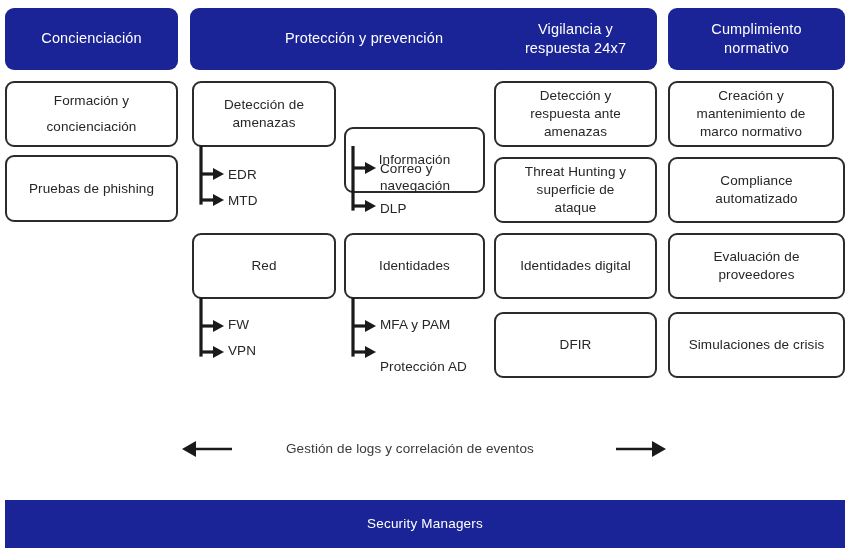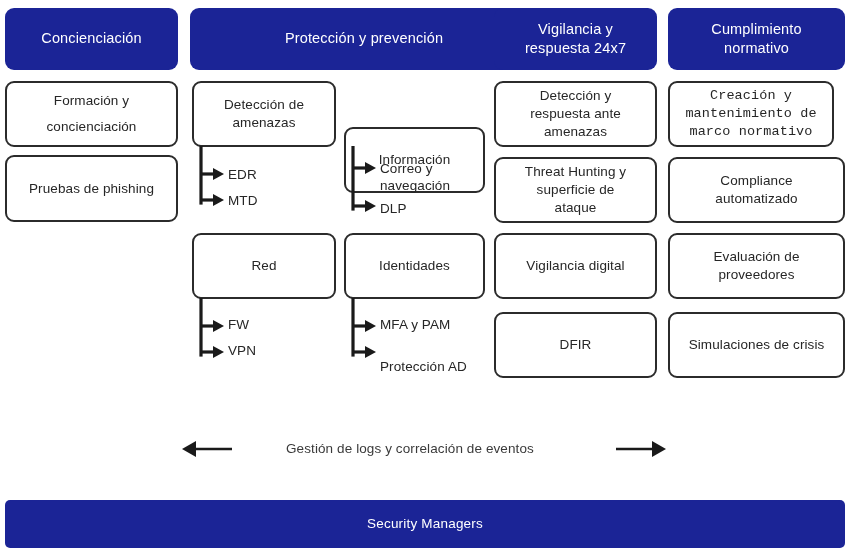--- a/index.html
+++ b/index.html
@@ -43,21 +43,21 @@
     background: #ffffff;
     color: #262626;
     border: 2.2px solid #2b2b2b;
     font-size: 13.5px;
     letter-spacing: 0.1px;
   }
   .box-footer {
     background: #1b2496;
     color: #ffffff;
     font-size: 13.5px;
-    border-radius: 5px;
+    border-radius: 0;
     letter-spacing: 0.2px;
   }
   .box-label {
     display: block;
     padding: 0 8px;
     white-space: pre-line;
   }
   .box-white .box-label { padding: 0 6px; }
 
   
@@ -180,32 +180,32 @@
     <span class="box-label">Detección y
 respuesta ante
 amenazas</span>
   </div>
   <div class="box box-white" style="left:494px; top:157px; width:163px; height:66px;">
     <span class="box-label">Threat Hunting y
 superficie de
 ataque</span>
   </div>
   <div class="box box-white" style="left:494px; top:233px; width:163px; height:66px;">
-    <span class="box-label">Vigilancia digital</span>
+    <span class="box-label">Identidades digital</span>
   </div>
   <div class="box box-white" style="left:494px; top:312px; width:163px; height:66px;">
     <span class="box-label">DFIR</span>
   </div>
 
   <div class="box box-header" style="left:668px; top:8px; width:177px; height:62px;">
     <span class="box-label">Cumplimiento
 normativo</span>
   </div>
 
-  <div class="box box-white" style="left:668px; top:81px; width:166px; height:66px;font-family:Liberation Mono, monospace;">
+  <div class="box box-white" style="left:668px; top:81px; width:166px; height:66px;">
     <span class="box-label">Creación y
 mantenimiento de
 marco normativo</span>
   </div>
   <div class="box box-white" style="left:668px; top:157px; width:177px; height:66px;">
     <span class="box-label">Compliance
 automatizado</span>
   </div>
   <div class="box box-white" style="left:668px; top:233px; width:177px; height:66px;">
     <span class="box-label">Evaluación de

